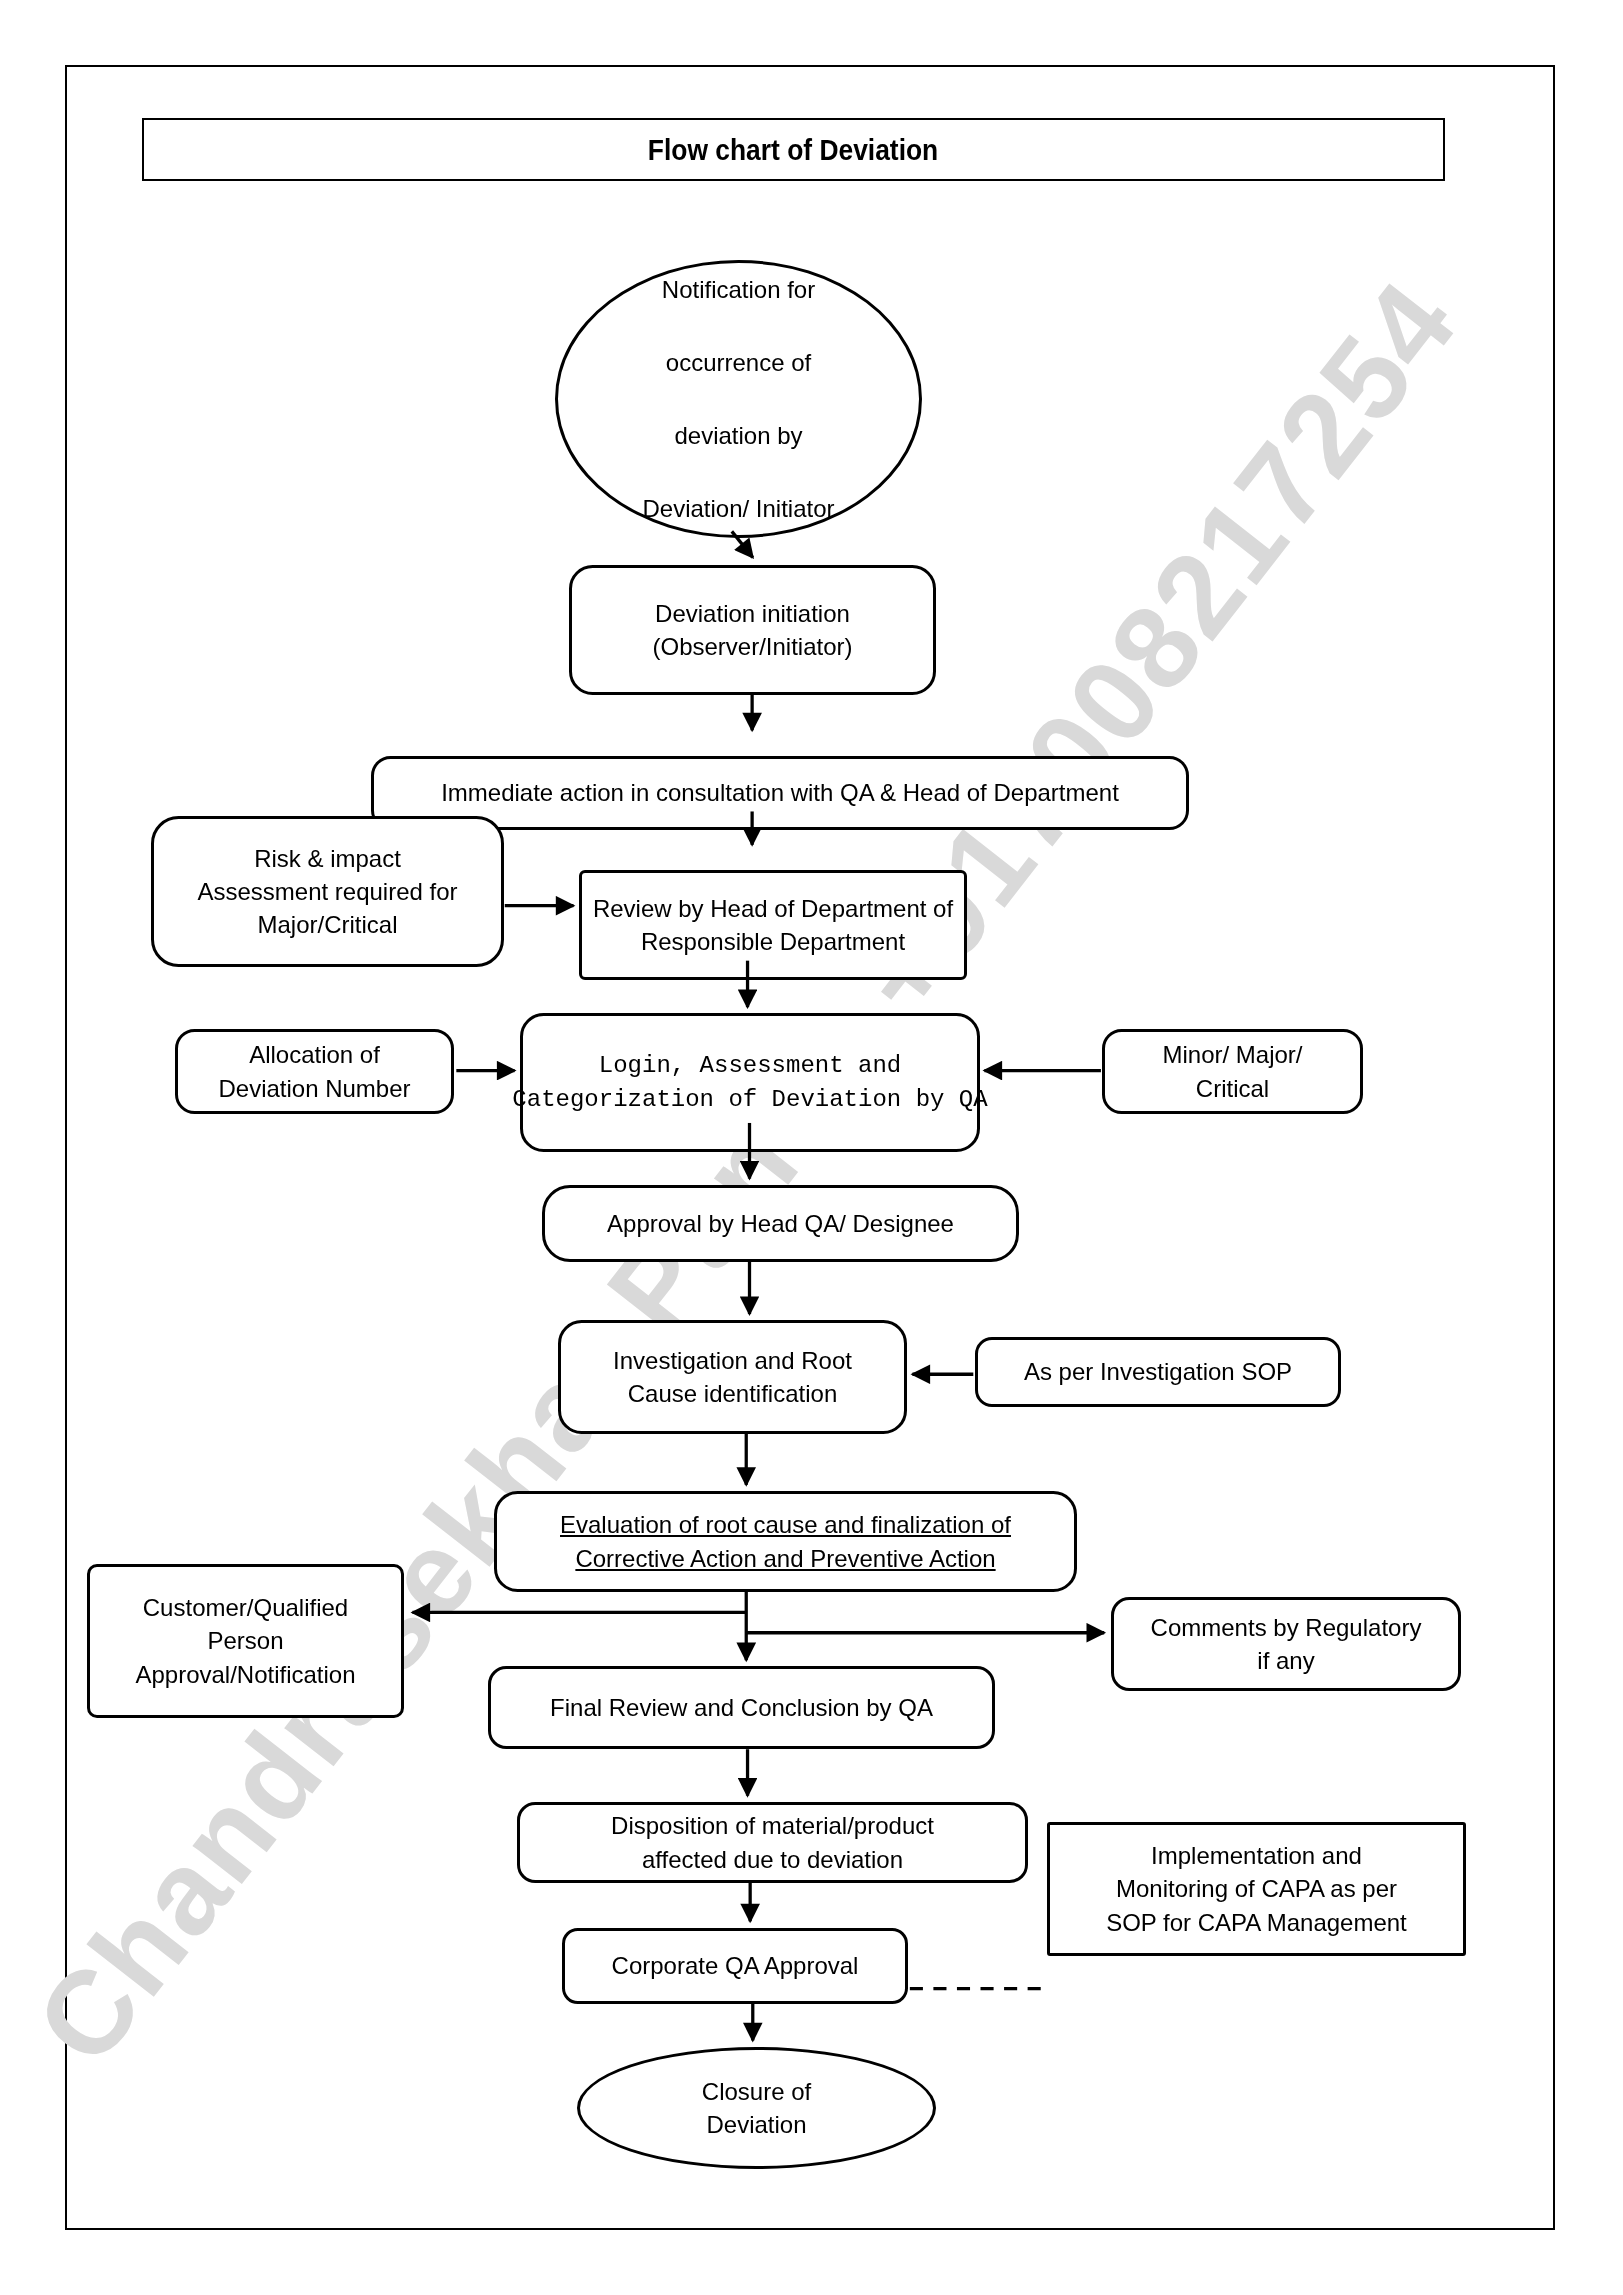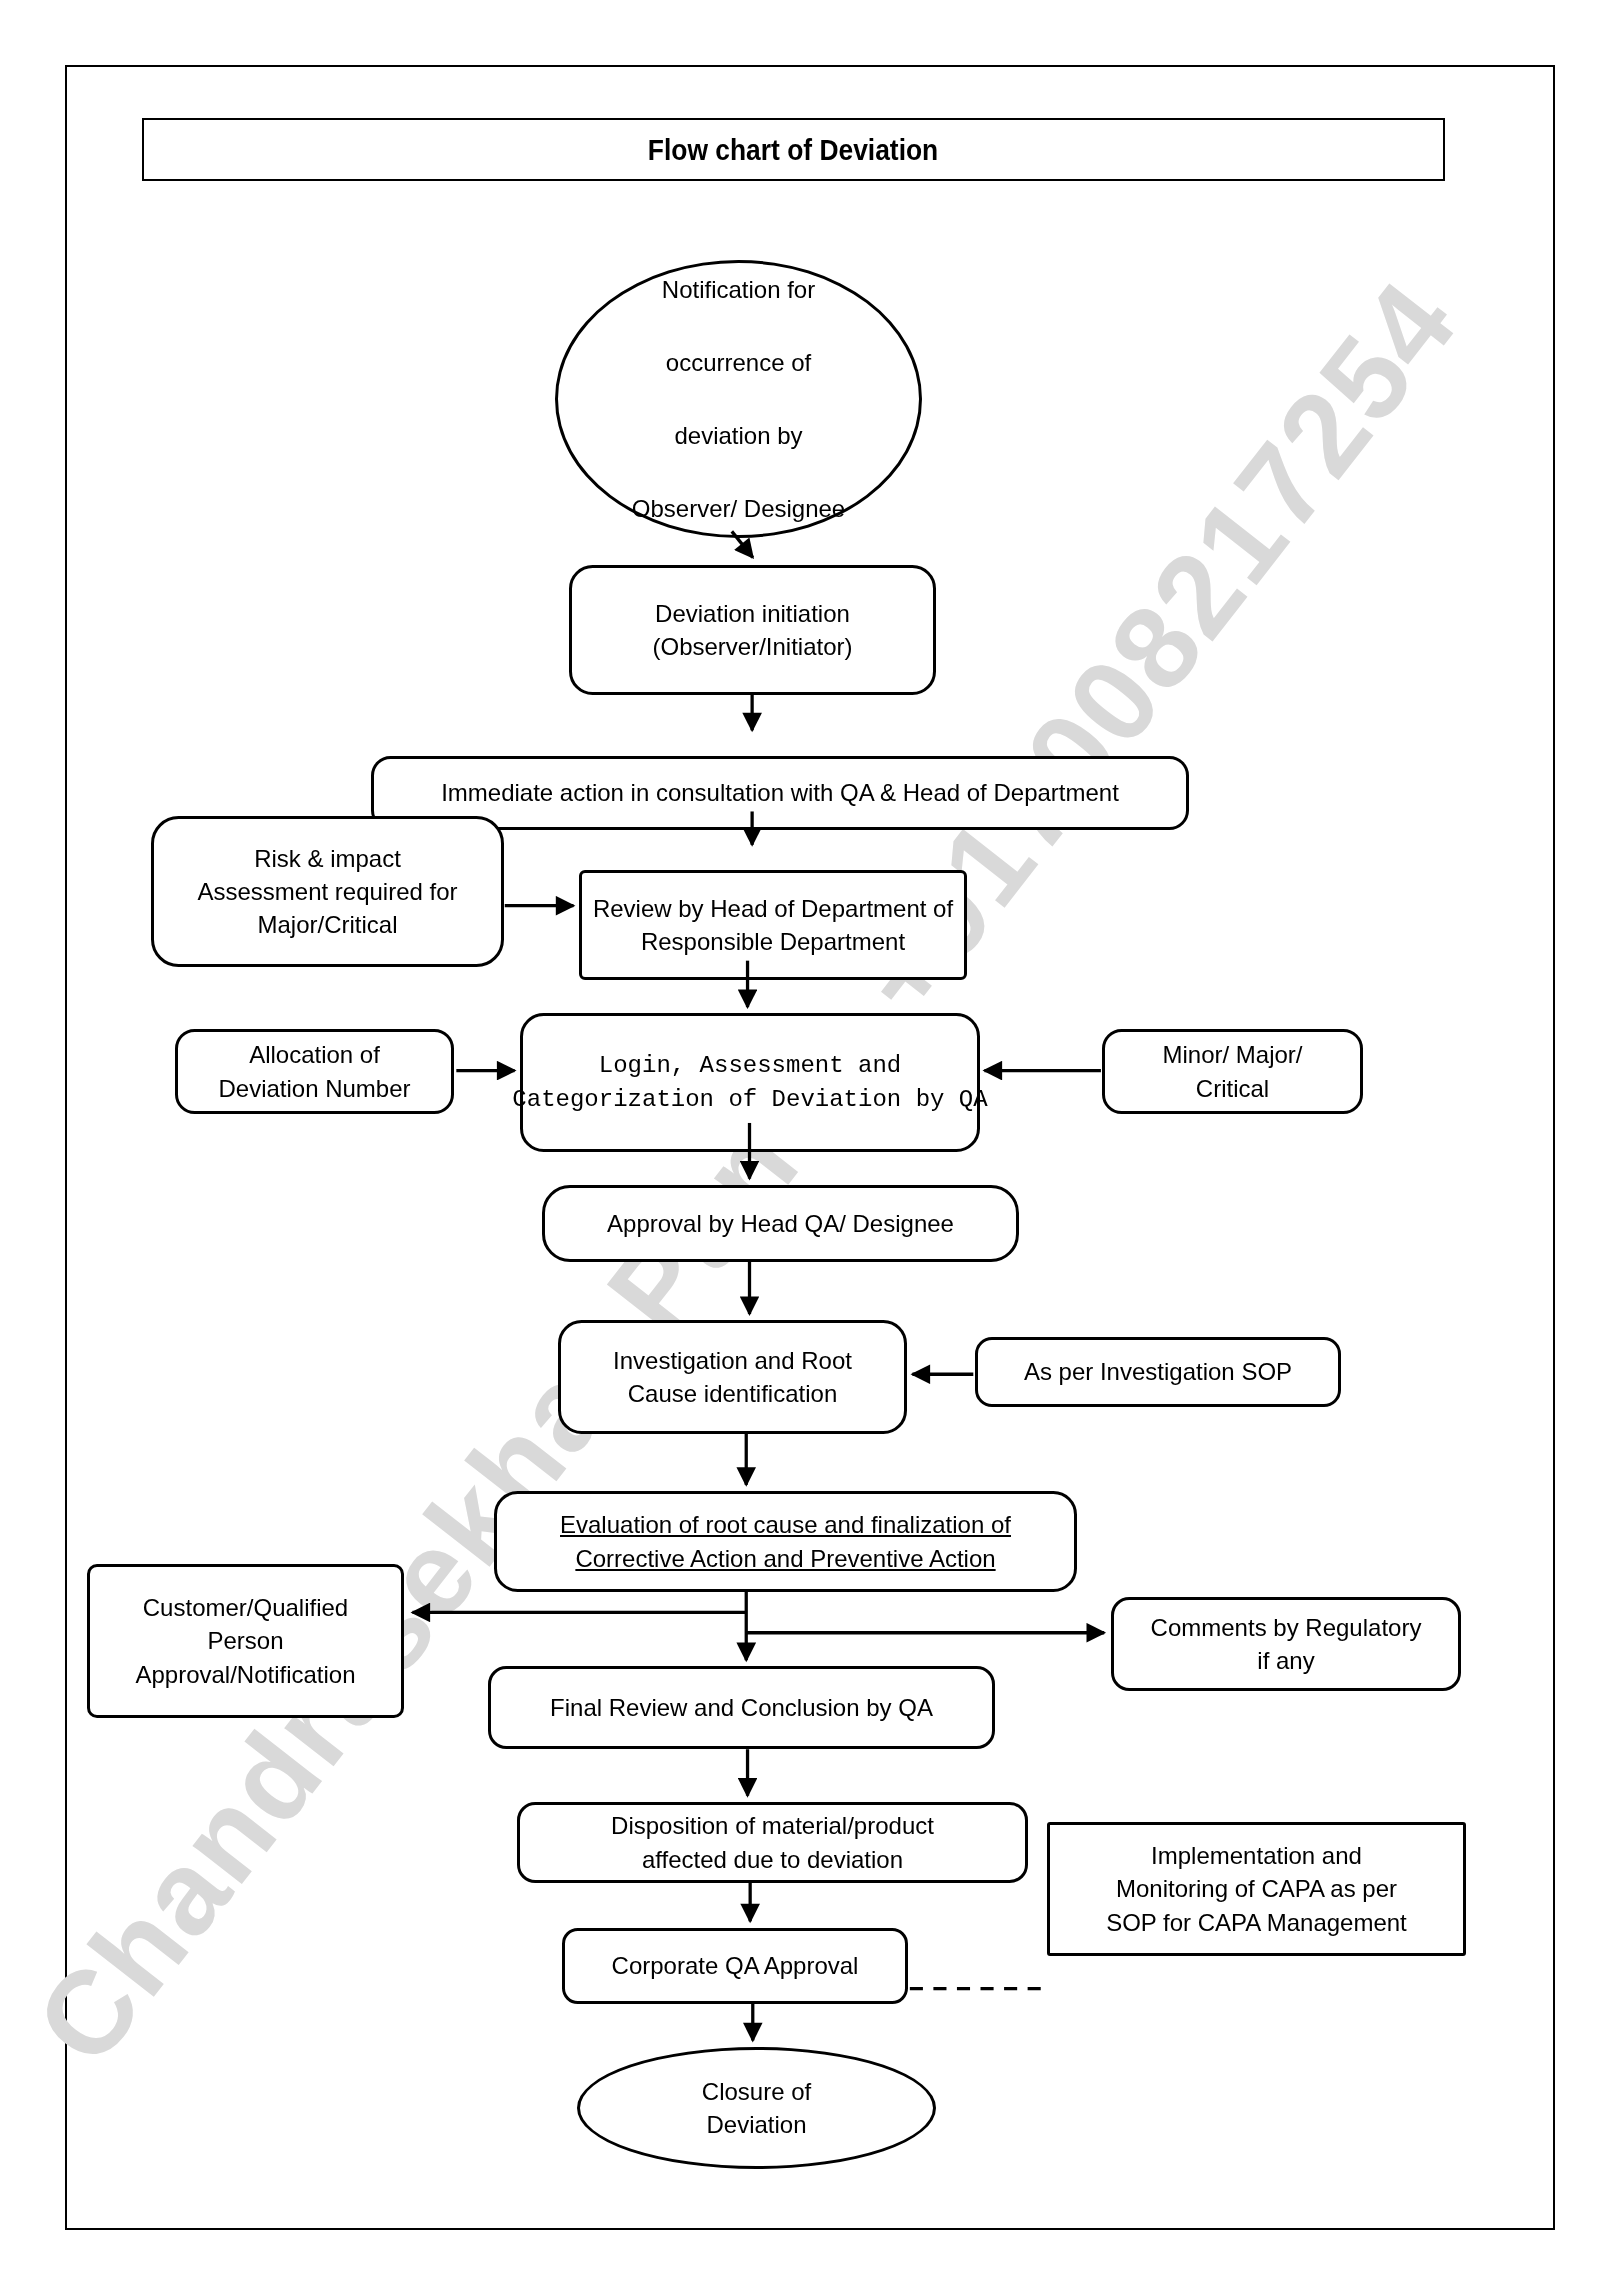--- a/index.html
+++ b/index.html
@@ -73,21 +73,21 @@
   <div class="watermark">Chandrasekhar Panda +917008217254</div>
 
   <div class="title-box">
     <span>Flow chart of Deviation</span>
   </div>
 
   <div class="node n-start">
     <span>Notification for</span>
     <span>occurrence of</span>
     <span>deviation by</span>
-    <span>Observer/ Designee</span>
+    <span>Deviation/ Initiator</span>
   </div>
 
   <div class="node n-init">
     <span>Deviation initiation</span>
     <span>(Observer/Initiator)</span>
   </div>
 
   <div class="node n-immediate">
     <span>Immediate action in consultation with QA &amp; Head of Department</span>
   </div>

